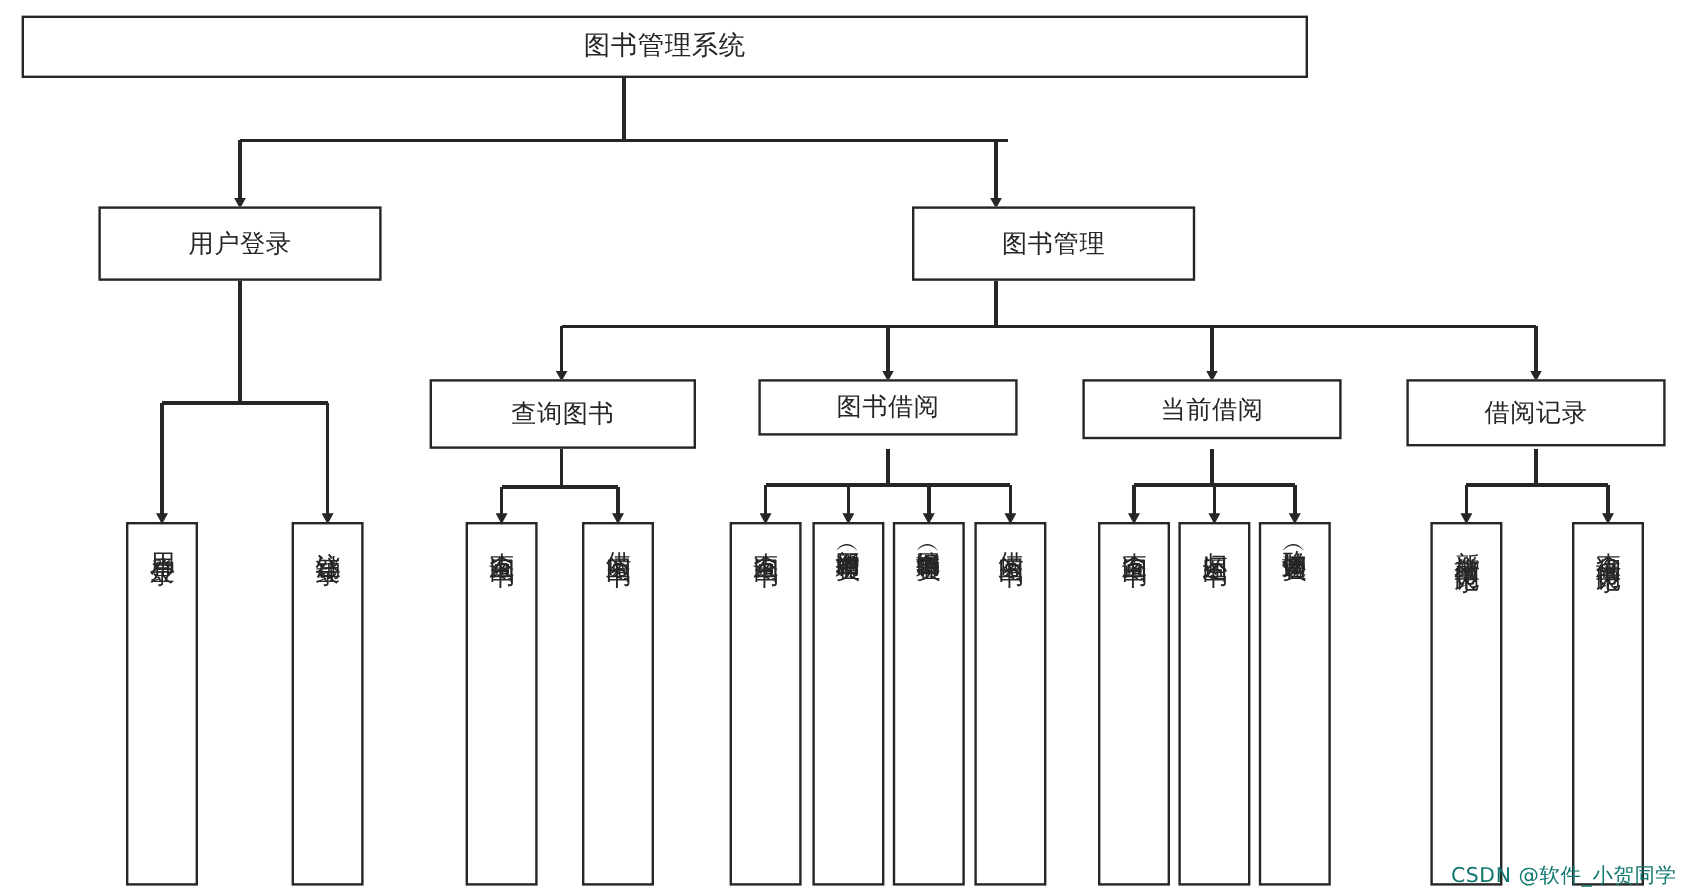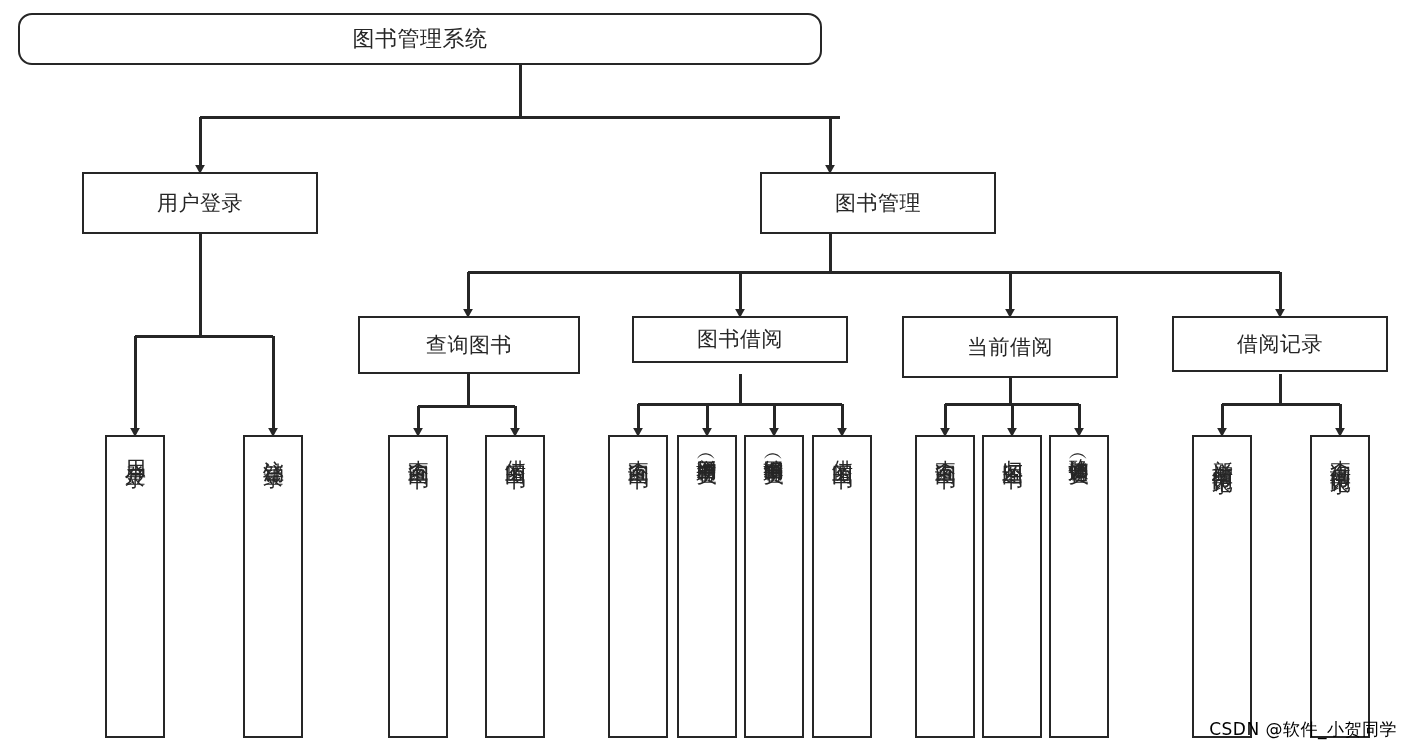--- a/index.html
+++ b/index.html
@@ -56,21 +56,21 @@
     letter-spacing:3px;
     white-space:nowrap;
     height:auto;
   }
   .v-node.tall .label{ letter-spacing:1px; font-size:20px; }
   #watermark{
     position:absolute;
     right:8px;
     bottom:6px;
     font-size:17px;
-    color:#000000;
+    color:#0f766e;
     letter-spacing:0.5px;
     white-space:nowrap;
     pointer-events:none;
   }
 </style>
 </head>
 <body>
 
 <div id="diagram-root">
 
@@ -117,38 +117,38 @@
       <path d="M1012,404 L1012,429" marker-end="url(#arrowhead)"></path>
       <path d="M1079,404 L1079,429" marker-end="url(#arrowhead)"></path>
 
       <path d="M1280,374 L1280,404"></path>
       <path d="M1222,404 L1340,404"></path>
       <path d="M1222,404 L1222,429" marker-end="url(#arrowhead)"></path>
       <path d="M1340,404 L1340,429" marker-end="url(#arrowhead)"></path>
     </g>
   </svg>
 
-  <div class="node h-node root" id="node-root" style="left: 18px; top: 13px; width: 804px; height: 52px; border-radius: 14px;">
+  <div class="node h-node root" id="node-root" style="left: 18px; top: 13px; width: 1072px; height: 52px;">
     <span class="label">图书管理系统</span>
   </div>
 
   <div class="node h-node" id="node-user-login" style="left: 82px; top: 172px; width: 236px; height: 62px;">
     <span class="label">用户登录</span>
   </div>
   <div class="node h-node" id="node-book-manage" style="left: 712px; top: 172px; width: 236px; height: 62px; margin-left: 48px;">
     <span class="label">图书管理</span>
   </div>
 
   <div class="node h-node" id="node-new-book-recommend" style="left: 358px; top: 316px; width: 222px; height: 58px;">
     <span class="label">查询图书</span>
   </div>
   <div class="node h-node" id="node-book-borrow" style="left: 632px; top: 316px; width: 216px; height: 47px;">
     <span class="label">图书借阅</span>
   </div>
-  <div class="node h-node" id="node-current-borrow" style="left: 902px; top: 316px; width: 216px; height: 62px;">
+  <div class="node h-node" id="node-current-borrow" style="left: 902px; top: 316px; width: 216px; height: 50px;">
     <span class="label">当前借阅</span>
   </div>
   <div class="node h-node" id="node-borrow-record" style="left: 1172px; top: 316px; width: 216px; height: 56px;">
     <span class="label">借阅记录</span>
   </div>
 
   <div class="node v-node" id="node-leaf-user-login" style="left: 105px; top: 435px; width: 60px; height: 303px;">
     <span class="label">用户登录</span>
   </div>
   <div class="node v-node" id="node-leaf-logout-login" style="left: 243px; top: 435px; width: 60px; height: 303px;">

